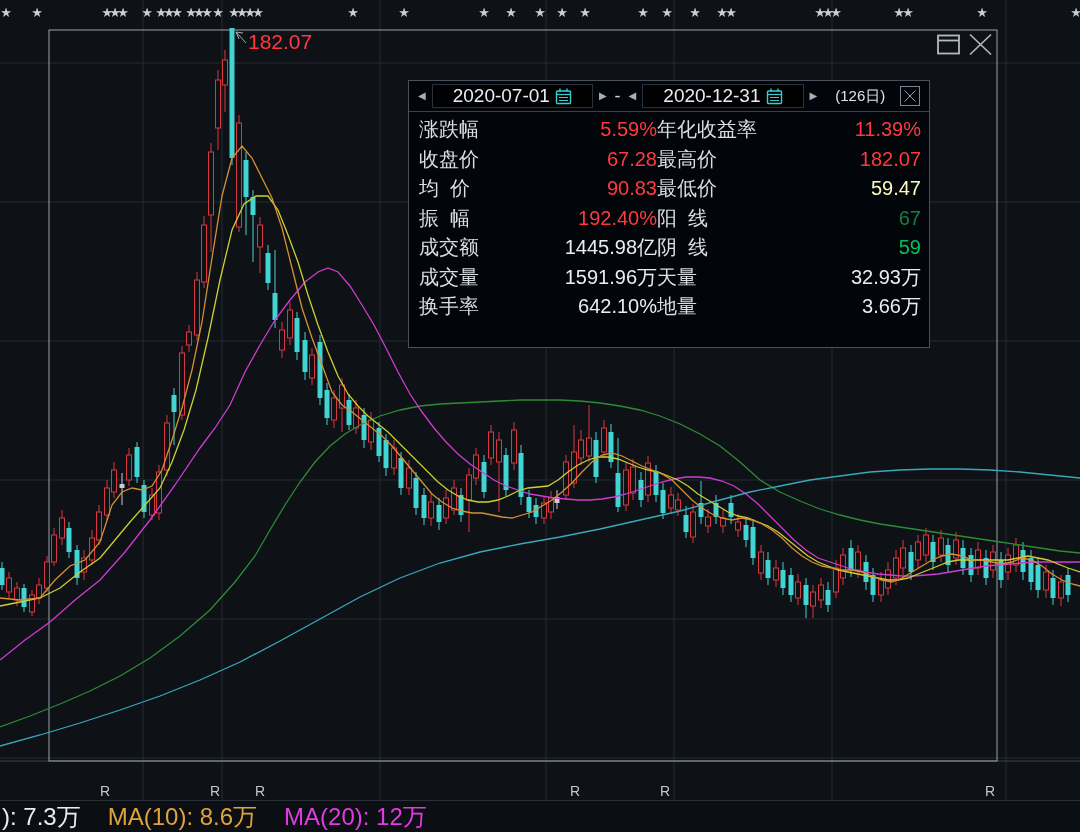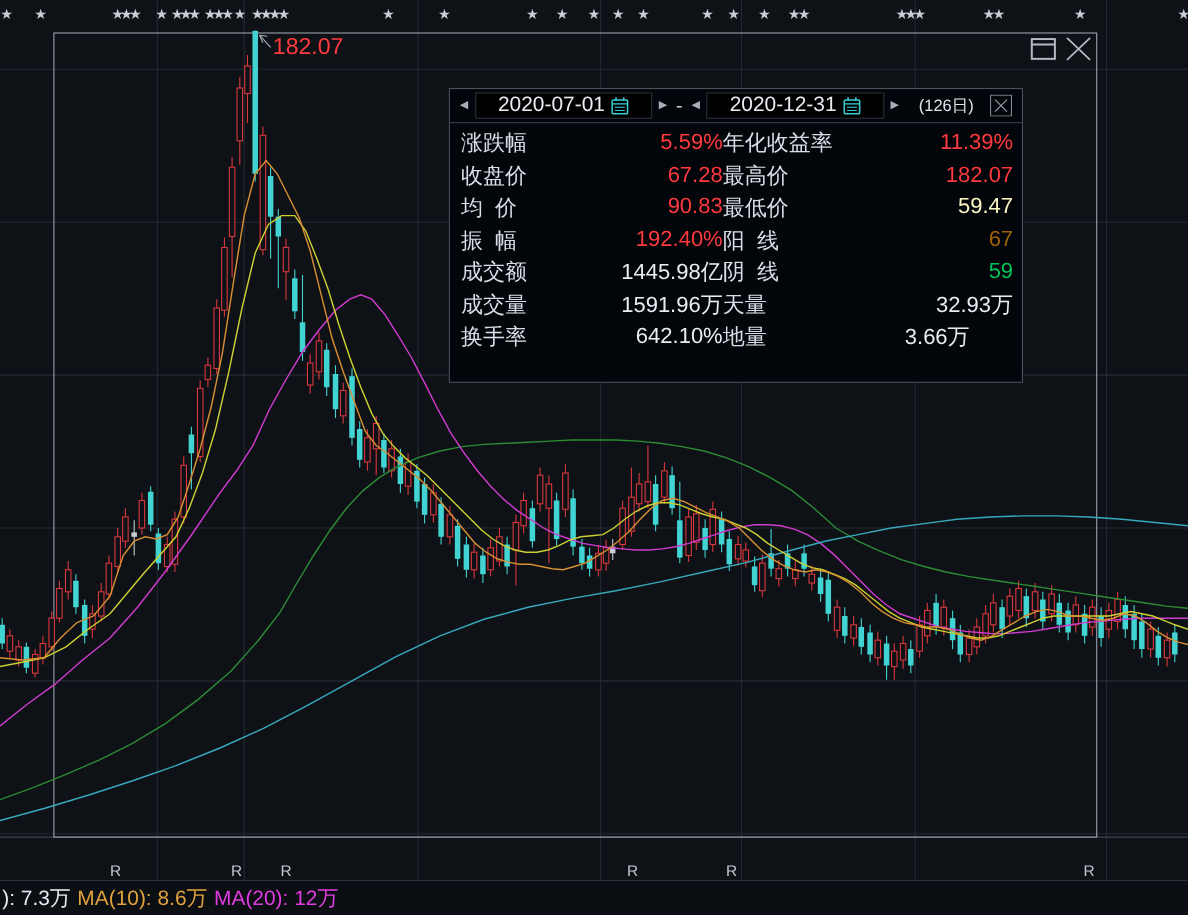--- a/index.html
+++ b/index.html
@@ -43,22 +43,22 @@
     display:grid;grid-template-columns:108px 130px 126px 138px;
     height:29.5px;align-items:center;font-size:20px;
   }
   .prow .lab{color:#d9dde5;text-align:left;white-space:pre;}
   .prow .val{text-align:right;white-space:nowrap;}
 
   
   .bottom-bar{
     position:absolute;left:0;top:800px;width:1080px;height:32px;
     background:#0b0e13;border-top:1px solid #2a2f38;box-sizing:border-box;
-    display:flex;align-items:center;gap:6px;padding-left:2px;
-    font-size:19px;white-space:nowrap;z-index:3;
+    display:flex;align-items:center;gap:27px;padding-left:2px;
+    font-size:24px;white-space:nowrap;z-index:3;
   }
 </style>
 </head>
 <body>
 
 <svg id="chart-svg" width="1080" height="800">
     <g>
       <line x1="0" x2="1080" y1="63" y2="63" stroke="#242a33"></line>
       <line x1="0" x2="1080" y1="202" y2="202" stroke="#242a33"></line>
       <line x1="0" x2="1080" y1="341" y2="341" stroke="#242a33"></line>
@@ -489,39 +489,39 @@
     <div class="prow">
       <span class="lab">均  价</span>
       <span class="val" style="color: rgb(255, 58, 63);">90.83</span>
       <span class="lab">最低价</span>
       <span class="val" style="color: #fef9c3;">59.47</span>
     </div>
     <div class="prow">
       <span class="lab">振  幅</span>
       <span class="val" style="color: rgb(255, 58, 63);">192.40%</span>
       <span class="lab">阳  线</span>
-      <span class="val" style="color: #a16207;">67</span>
+      <span class="val" style="color: #15803d;">67</span>
     </div>
     <div class="prow">
       <span class="lab">成交额</span>
       <span class="val" style="color: rgb(233, 237, 243);">1445.98亿</span>
       <span class="lab">阴  线</span>
       <span class="val" style="color: rgb(0, 196, 90);">59</span>
     </div>
     <div class="prow">
       <span class="lab">成交量</span>
       <span class="val" style="color: rgb(233, 237, 243);">1591.96万</span>
       <span class="lab">天量</span>
       <span class="val" style="color: rgb(233, 237, 243);">32.93万</span>
     </div>
     <div class="prow">
       <span class="lab">换手率</span>
       <span class="val" style="color: rgb(233, 237, 243);">642.10%</span>
       <span class="lab">地量</span>
-      <span class="val" style="color: rgb(233, 237, 243); text-align: center;">3.66万</span>
+      <span class="val" style="color: rgb(233, 237, 243);">3.66万</span>
     </div>
   </div>
 </div>
 
 <div class="bottom-bar">
   <span style="color: rgb(233, 237, 243);">): 7.3万</span>
   <span style="color: rgb(224, 163, 59);">MA(10): 8.6万</span>
   <span style="color: rgb(225, 60, 225);">MA(20): 12万</span>
 </div>
 

